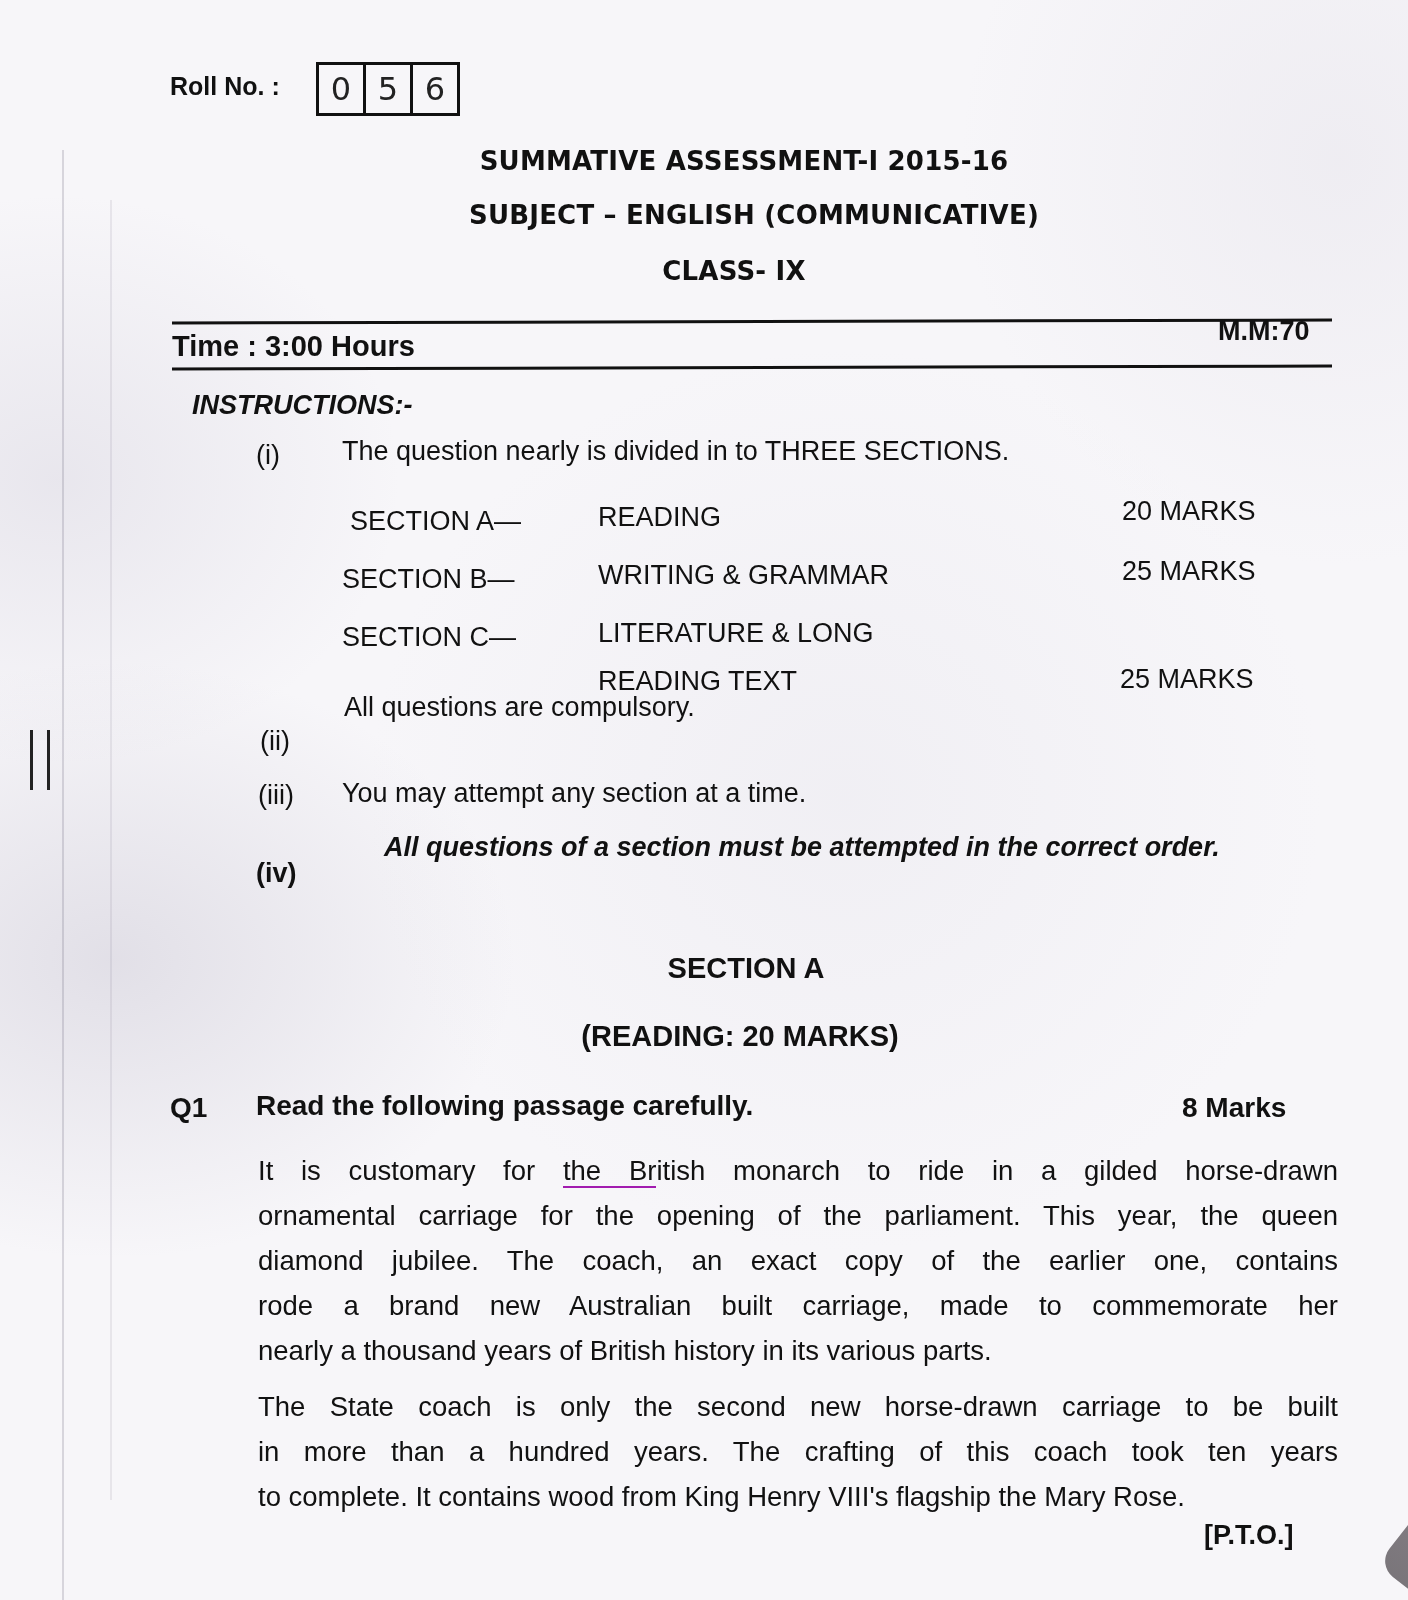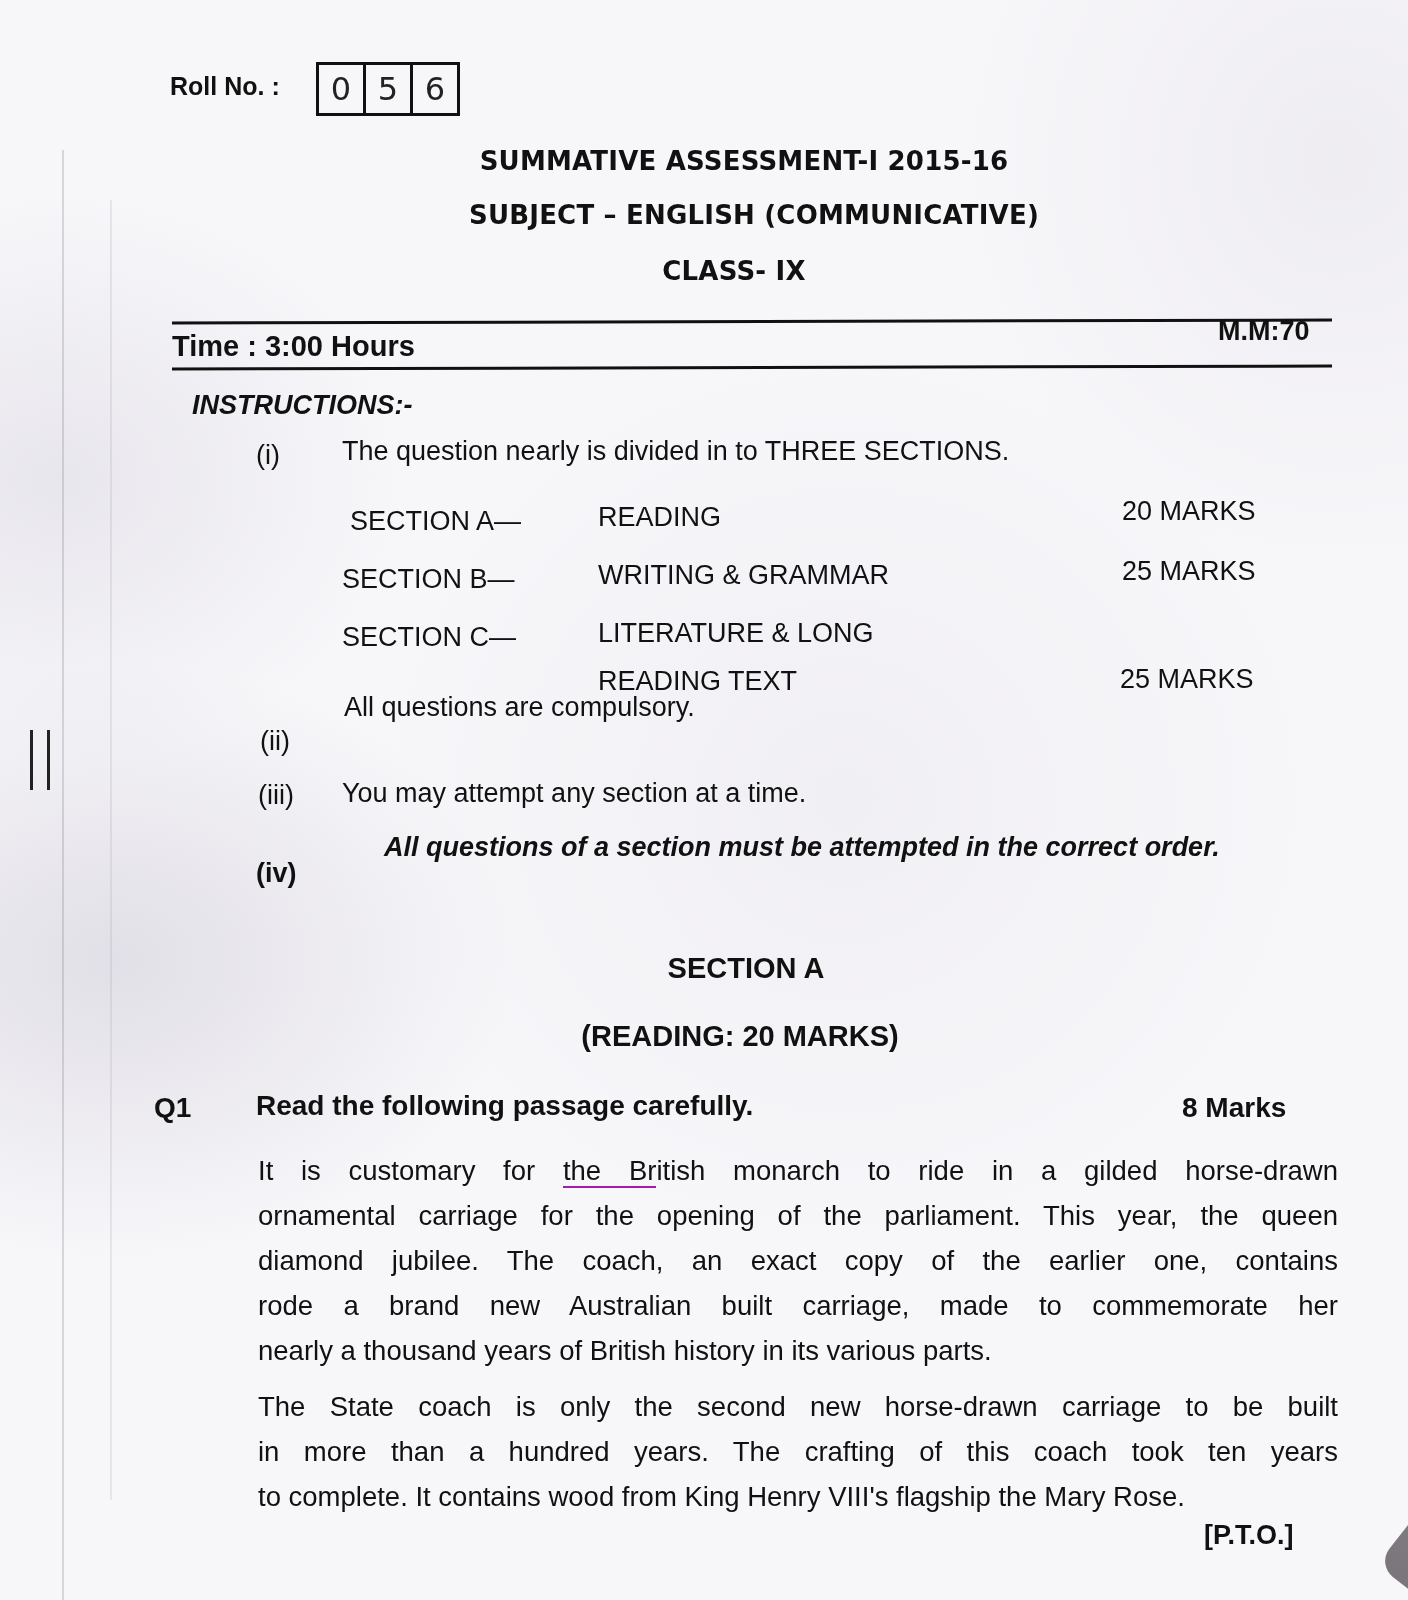--- a/index.html
+++ b/index.html
@@ -121,21 +121,21 @@
     .sec-col1, .sec-col2, .sec-col3 {
       font-size: 27px;
     }
 
     .section-heading {
       left: 0; width: 1408px; text-align: center;
       font-size: 29px; font-weight: bold;
     }
 
     .q-num {
-      left: 154px; top: 1092px;
+      left: 170px; top: 1092px;
       font-size: 28px; font-weight: bold;
     }
     .q-text {
       left: 256px; top: 1090px;
       font-size: 28px; font-weight: bold;
     }
     .q-marks {
       left: 1182px; top: 1092px;
       font-size: 28px; font-weight: bold;
     }

